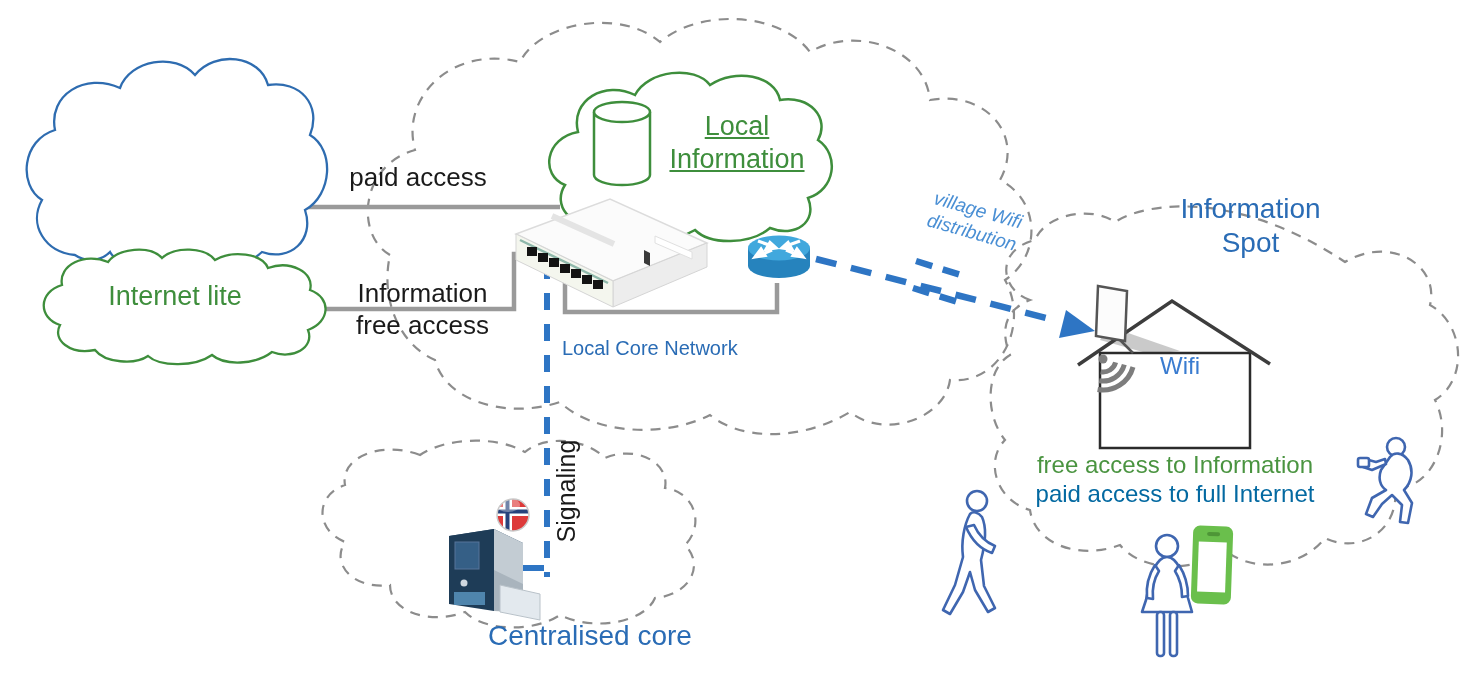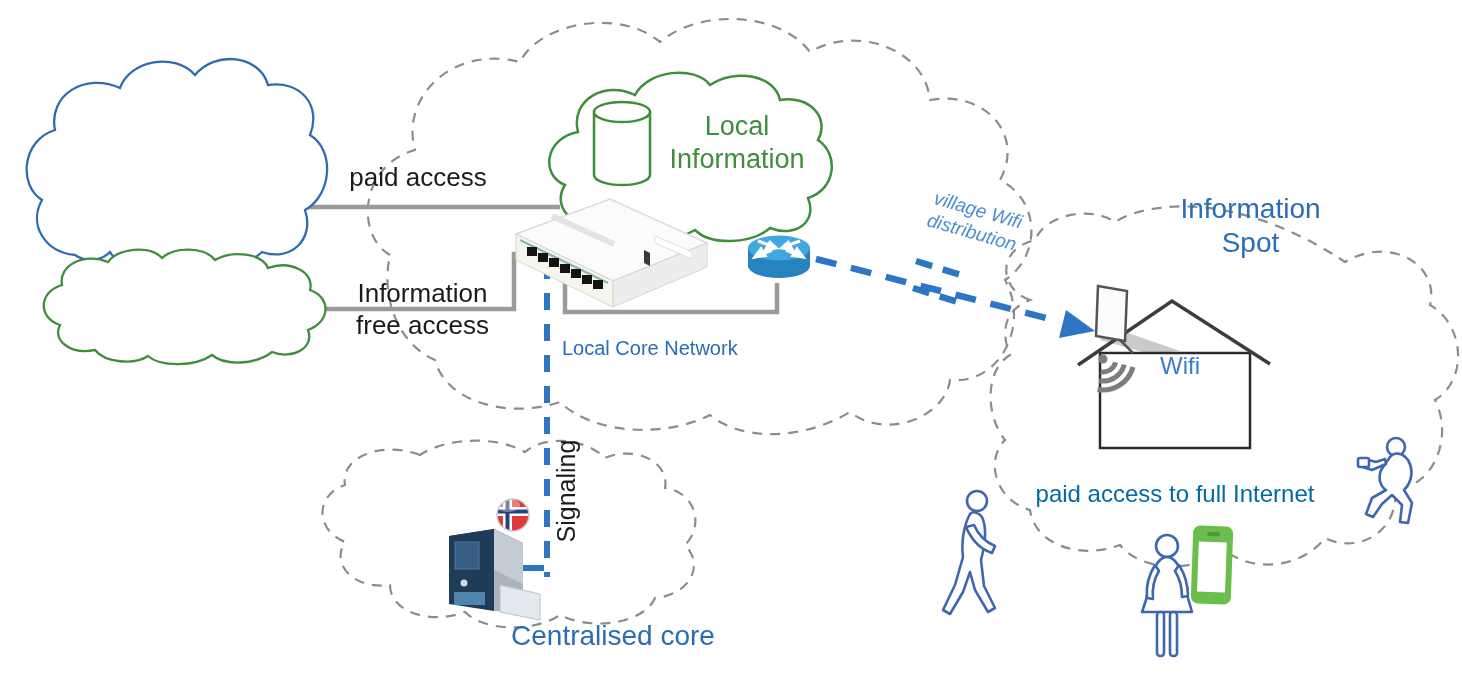--- a/index.html
+++ b/index.html
@@ -202,41 +202,43 @@
     <circle cx="1396" cy="447" r="9"></circle>
     <path d="M1390,457 L1381,470 C1378,478 1380,486 1386,490 L1372,498 L1366,514 L1373,517
              L1382,504 L1392,495 L1402,505 L1400,522 L1408,523 L1412,503 L1404,490
              C1412,482 1414,470 1408,460 C1402,452 1394,452 1390,457 Z"></path>
     <path d="M1386,464 L1372,470 L1363,467 L1365,459 L1376,462 L1385,459 Z"></path>
     <rect x="1358" y="458" width="11" height="9" rx="2"></rect>
   </g>
 </svg>
 
 
+<div class="lbl green" style="left:60px;  top:280px; width:230px; font-size:27px;">Internet lite</div>
 
 <div class="lbl black" style="left:338px; top:162px; width:160px; font-size:26px;">paid access</div>
 
 <div class="lbl black" style="left:330px; top:278px; width:185px; font-size:26px;">Information
 free access</div>
 
-<div class="lbl green" style="left:652px; top:110px; width:170px; font-size:27px;">Local
+<div class="lbl green" style="left:652px; top:110px; width:170px; font-size:27px;text-decoration:underline;">Local
 Information</div>
 
 <div class="lbl blue" style="left:562px; top:336px; width:300px; font-size:20px; text-align:left;">Local Core Network</div>
 
 <div class="lbl" style="left:896px; top:198px; width:158px; font-size:19px; color:#4a8fd4;
      font-style:italic; transform:rotate(16deg);">village Wifi
 distribution</div>
 
 <div class="lbl black" style="left:486px; top:476px; width:160px; height:30px; font-size:25px;
      transform:rotate(-90deg);">Signaling</div>
 
-<div class="lbl blue" style="left:488px; top:619px; width:250px; font-size:28px; text-align:center;">Centralised core</div>
+<div class="lbl blue" style="left:488px; top:619px; width:250px; font-size:28px; text-align:left;">Centralised core</div>
 
 <div class="lbl blue" style="left:1158px; top:192px; width:185px; font-size:28px;">Information
 Spot</div>
 
 <div class="lbl" style="left:1145px; top:351px; width:70px; font-size:24px; color:#3a7cd0; text-align:center;">Wifi</div>
 
+<div class="lbl" style="left:1015px; top:450px; width:320px; font-size:24px; color:#4a9440;">free access to Information</div>
 
 <div class="lbl" style="left:1015px; top:479px; width:320px; font-size:24px; color:#0369a1;">paid access to full Internet</div>
 
 </div>
 
 </body></html>

